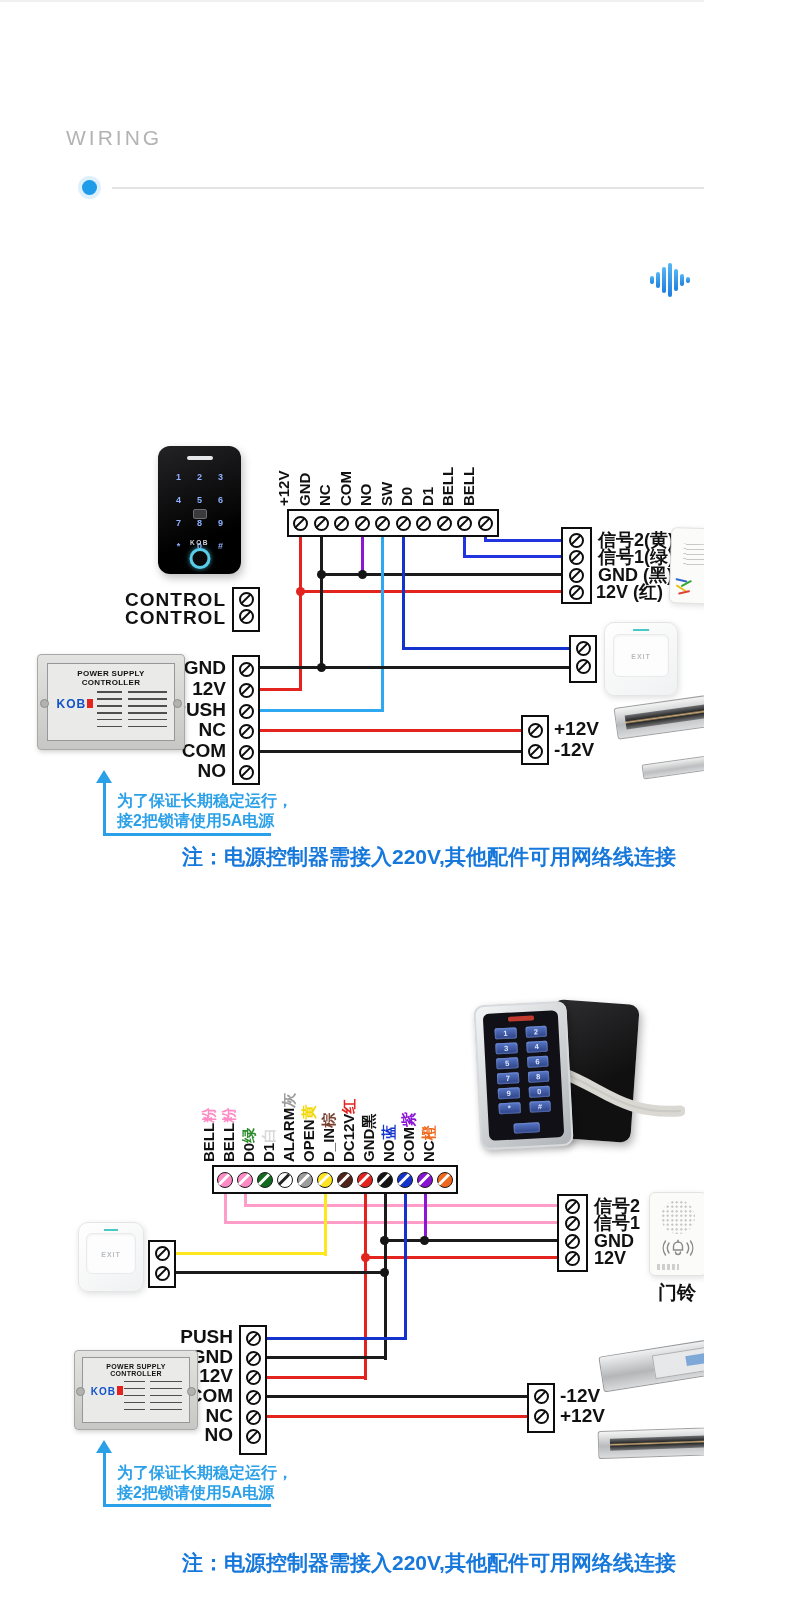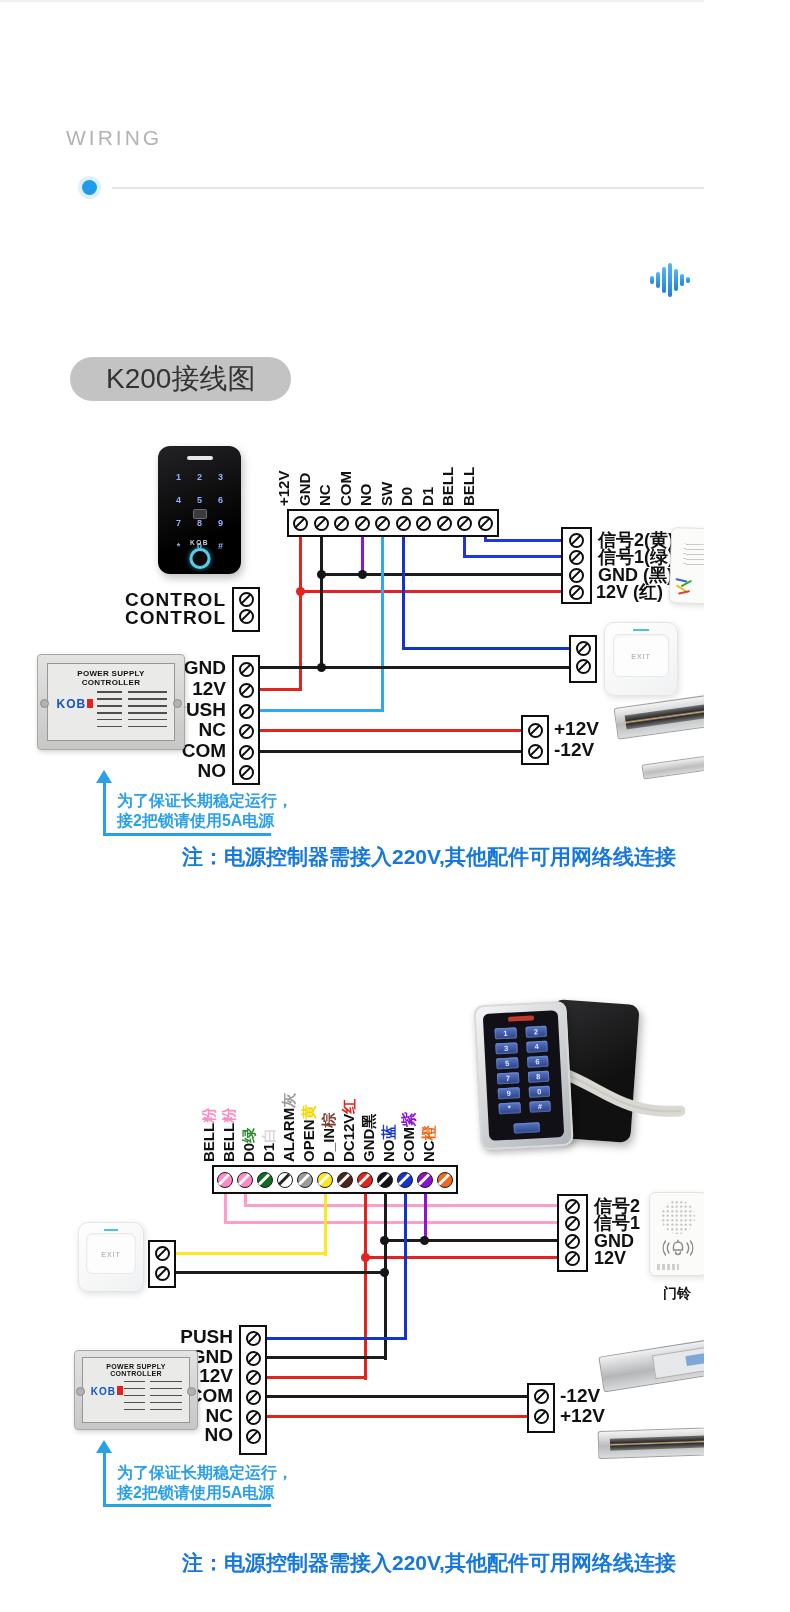--- a/index.html
+++ b/index.html
@@ -90,21 +90,20 @@
   <div class="soundicon">
     <i style="height:8px"></i>
       <i style="height:16px"></i>
       <i style="height:26px"></i>
       <i style="height:34px"></i>
       <i style="height:22px"></i>
       <i style="height:12px"></i>
       <i style="height:6px"></i>
   </div>
 
-  <div class="badge" style="left:70px;top:357px;">K200接线图</div>
 
   <div class="kp200" style="left:158px;top:446px;width:83px;height:128px;">
     <div class="slot"></div>
     <div class="grid">
       <b>1</b>
         <b>2</b>
         <b>3</b>
       <b>4</b>
         <b>5</b>
         <b>6</b>
@@ -334,21 +333,21 @@
         <path d="M15.5 15 a2.5 2.5 0 0 0 5 0"></path>
         <path d="M18 3.2 v1.6"></path>
         <path d="M9 6 a9 9 0 0 0 0 10"></path>
           <path d="M5.5 4 a12 12 0 0 0 0 14"></path>
         <path d="M27 6 a9 9 0 0 1 0 10"></path>
           <path d="M30.5 4 a12 12 0 0 1 0 14"></path>
       </g>
     </svg>
     <div class="logo"></div>
   </div>
-  <div class="hlabel" style="left:649px;top:1283px;width:56px;text-align:center;font-size:14px">门铃</div>
+  <div class="hlabel" style="left:649px;top:1283px;width:56px;text-align:center;font-size:19px">门铃</div>
 
   <div class="exitbtn" style="left:78px;top:1222px;width:64px;height:68px">
     <div class="led"></div>
     <div class="pad"></div>
     <div class="ex">EXIT</div>
   </div>
   <div class="tblock" style="left:148px;top:1240px;width:28px;height:48px"></div>
   <div class="screw" style="left:155px;top:1246px"></div>
   <div class="screw" style="left:155px;top:1266px"></div>
 

